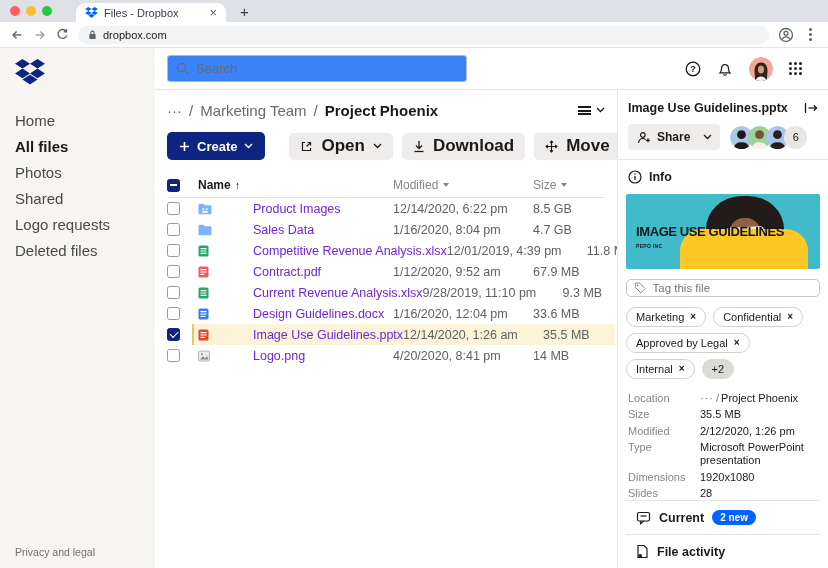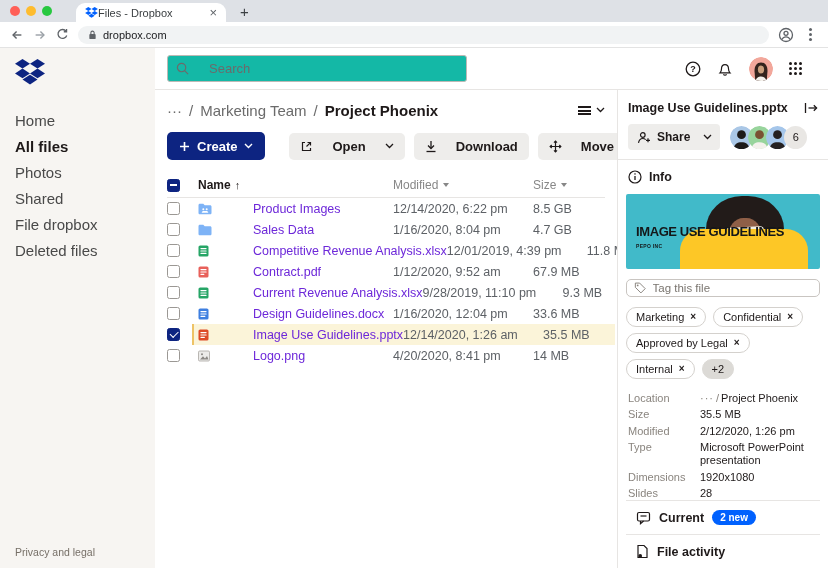--- a/index.html
+++ b/index.html
@@ -4,60 +4,60 @@
 <style>
   * { box-sizing: border-box; margin: 0; padding: 0; }
   html,body { width: 828px; height: 568px; overflow: hidden; }
   body { font-family: "Liberation Sans", sans-serif; background: #fff; color: #1e1919; }
 
   
   .chrome-tabs { height: 22px; background: #dee1e6; display: flex; align-items: flex-end; padding-left: 10px; }
   .lights { display: flex; gap: 6px; align-items: center; height: 100%; margin-right: 24px; }
   .light { width: 10px; height: 10px; border-radius: 50%; }
   .light.red { background: #ff5f57; } .light.yellow { background: #febc2e; } .light.green { background: #28c840; }
-  .tab { height: 19px; width: 150px; background: #fff; border-radius: 9px 9px 0 0; display: flex; align-items: center; padding: 0 9px; font-size: 11px; color: #3c4043; }
+  .tab { height: 19px; width: 150px; background: #fff; border-radius: 9px 9px 0 0; display: flex; align-items: center; gap: 6px; padding: 0 9px; font-size: 11px; color: #3c4043; }
   .tab-title { flex: 1; white-space: nowrap; overflow: hidden; }
   .tab-close { color: #5f6368; font-size: 13px; line-height: 1; }
   .newtab { align-self: center; margin-left: 14px; color: #3c4043; font-size: 15px; line-height: 1; }
   .chrome-nav { height: 26px; background: #fff; display: flex; align-items: center; gap: 9px; padding: 0 10px; border-bottom: 1px solid #e3e3e3; }
   .urlbar { flex: 1; height: 18px; background: #f1f3f4; border-radius: 9px; display: flex; align-items: center; gap: 6px; padding: 0 10px; font-size: 11px; color: #202124; }
   .kebab { width: 3px; height: 3px; border-radius: 50%; background: #5f6368; box-shadow: 0 -5px #5f6368, 0 5px #5f6368; margin: 0 6px; }
 
   
   .app { display: flex; height: 520px; }
   .sidebar { width: 155px; background: #f7f5f2; display: flex; flex-direction: column; padding: 11px 10px 10px 15px; flex-shrink: 0; }
   .logo { margin-bottom: 24px; }
   .snav { display: flex; flex-direction: column; gap: 10px; font-size: 15px; color: #494949; }
   .snav-item { cursor: pointer; line-height: 16px; }
   .snav-item.active { font-weight: bold; color: #1e1919; }
   .sfooter { margin-top: auto; font-size: 10.5px; color: #766f67; }
 
   .app-right { flex: 1; display: flex; flex-direction: column; min-width: 0; }
   .topbar { height: 42px; display: flex; align-items: center; padding: 0 12px; border-bottom: 1px solid #e7e5e3; background: #fff; flex-shrink: 0; }
-  .search { width: 300px; height: 27px; border: 1px solid #bdb9b5; border-radius: 3px; display: flex; align-items: center; gap: 20px; padding: 0 8px; background: #14b8a6; }
+  .search { width: 300px; height: 27px; border: 1px solid #bdb9b5; border-radius: 3px; display: flex; align-items: center; gap: 7px; padding: 0 8px; background: #3b82f6; }
   .search input { border: none; outline: none; font-size: 13px; width: 100%; font-family: inherit; color: #1e1919; background: transparent; }
   .search input::placeholder { color: #6b6b6b; }
   .top-icons { margin-left: auto; display: flex; align-items: center; gap: 16px; padding-right: 14px; }
   .avatar { width: 24px; height: 24px; border-radius: 50%; overflow: hidden; display: block; }
   .grid-dots { width: 13px; height: 13px; display: grid; grid-template-columns: repeat(3,1fr); gap: 2px; }
   .grid-dots i { width: 3px; height: 3px; background: #1e1919; border-radius: 50%; }
 
   .content-row { flex: 1; display: flex; min-height: 0; }
   .main { flex: 1; min-width: 0; display: flex; flex-direction: column; padding: 9px 12px 0; }
 
   .crumbs { display: flex; align-items: center; gap: 7px; font-size: 15px; color: #6b6b6b; height: 22px; }
   .crumb-current { font-weight: bold; color: #1e1919; }
   .view-toggle { margin-left: auto; display: flex; align-items: center; gap: 5px; color: #1e1919; }
   .bars { width: 13px; height: 9px; border-top: 2px solid #1e1919; border-bottom: 2px solid #1e1919; position: relative; }
   .bars::after { content: ""; position: absolute; left: 0; right: 0; top: 2.5px; height: 2px; background: #1e1919; }
 
   .actionbar { display: flex; align-items: center; gap: 9px; margin-top: 11px; }
   .btn-primary { background: #0d2481; color: #fff; height: 28px; border-radius: 5px; display: inline-flex; align-items: center; gap: 7px; padding: 0 12px; font-size: 13px; font-weight: bold; cursor: pointer; }
   .vdiv { width: 1px; height: 24px; background: #d8d5d1; margin: 0 3px; }
-  .btn { background: #eeedeb; color: #1e1919; height: 27px; border-radius: 5px; display: inline-flex; align-items: center; gap: 19px; padding: 0 11px; font-size: 13px; font-weight: bold; cursor: pointer; }
+  .btn { background: #eeedeb; color: #1e1919; height: 27px; border-radius: 5px; display: inline-flex; align-items: center; gap: 8px; padding: 0 11px; font-size: 17px; font-weight: bold; cursor: pointer; }
   .btn-more { font-weight: bold; letter-spacing: 1px; font-size: 13px; padding: 0 4px; cursor: pointer; }
 
   
   .thead { display: flex; align-items: center; margin-top: 13px; height: 25px; border-bottom: 1px solid #e7e5e3; font-size: 12px; color: #878787; }
   .thead-inner { flex: 1; display: flex; align-items: center; padding-left: 6px; }
   .th-name { flex: 1; font-weight: bold; color: #1e1919; display: flex; align-items: center; gap: 4px; }
   .sort-up::after { content: "↑"; font-size: 11px; color: #1e1919; }
   .th-mod { width: 140px; display: flex; align-items: center; gap: 5px; flex-shrink: 0; }
   .th-size { width: 72px; display: flex; align-items: center; gap: 5px; flex-shrink: 0; }
   .caret-down { width: 0; height: 0; border-left: 3.5px solid transparent; border-right: 3.5px solid transparent; border-top: 4px solid #878787; }
@@ -194,21 +194,21 @@
             <polygon points="7.5,9.6 0,14.4 7.5,19.2 15,14.4"></polygon>
             <polygon points="22.5,9.6 15,14.4 22.5,19.2 30,14.4"></polygon>
             <polygon points="7.5,20.6 15,15.8 22.5,20.6 15,25.4"></polygon>
           </g>
         </svg></div>
     <div class="snav">
       <div class="snav-item">Home</div>
       <div class="snav-item active">All files</div>
       <div class="snav-item">Photos</div>
       <div class="snav-item">Shared</div>
-      <div class="snav-item">File dropbox</div>
+      <div class="snav-item">Logo requests</div>
       <div class="snav-item">Deleted files</div>
     </div>
     <div class="sfooter">Privacy and legal</div>
   </div>
 
   <div class="app-right">
 
     <div class="topbar">
       <div class="search">
         <span style="display:flex">

